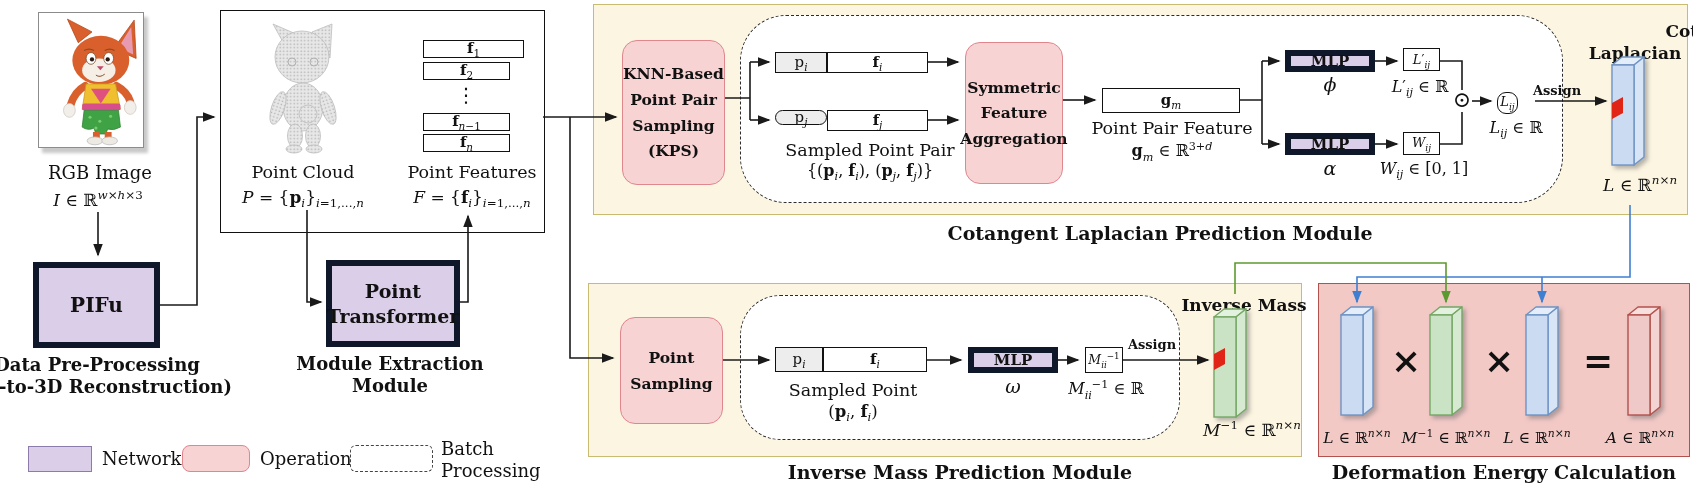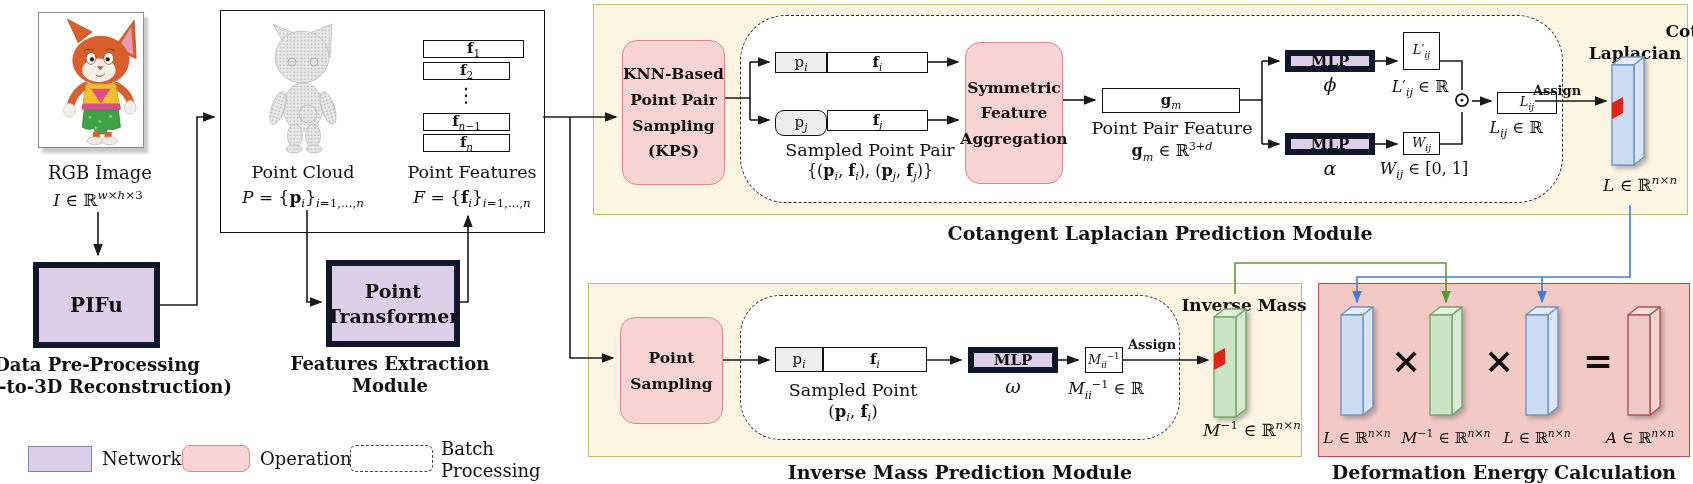--- a/index.html
+++ b/index.html
@@ -123,21 +123,21 @@
     </div>
   <div class="abs cap capc" style="left:472px;top:162px;font-size:17.5px;">Point Features</div>
   <div class="abs cap capc" style="left:472px;top:188px;"><i>F</i> = {<b>f</b><sub><i>i</i></sub>}<sub><i>i</i>=1,...,<i>n</i></sub></div>
 
   <div class="abs net" style="left:326px;top:260px;width:134px;height:87px;font-size:19px;font-weight:bold;line-height:1.3;">
     <div>
       <div>Point</div>
       <div>Transformer</div>
     </div>
   </div>
-  <div class="abs cap capc b" style="left:390px;top:354px;font-size:18px;">Features Extraction</div>
+  <div class="abs cap capc b" style="left:390px;top:354px;font-size:18px;">Module Extraction</div>
   <div class="abs cap capc b" style="left:390px;top:376px;font-size:18px;">Module</div>
 
   <div class="abs" style="left:28px;top:446px;width:64px;height:26px;background:#DBCEE9;border:1px solid #8d7cab;box-sizing:border-box;"></div>
   <div class="abs cap" style="left:102px;top:449px;font-size:18px;">Network</div>
   <div class="abs" style="left:182px;top:445px;width:68px;height:27px;background:#F7D3D4;border:1.4px solid #E0868D;border-radius:8px;box-sizing:border-box;"></div>
   <div class="abs cap" style="left:260px;top:449px;font-size:18px;">Operation</div>
   <div class="abs" style="left:350px;top:445px;width:83px;height:27px;background:#fff;border:1.4px dashed #444;border-radius:6px;box-sizing:border-box;"></div>
   <div class="abs cap" style="left:441px;top:439px;font-size:18px;">Batch</div>
   <div class="abs cap" style="left:441px;top:461px;font-size:18px;">Processing</div>
 
@@ -152,21 +152,21 @@
     <div class="ln">Sampling</div>
     <div class="ln">(KPS)</div>
   </div>
 
   <div class="abs wbox gcell" style="left:775px;top:52px;width:52px;height:21px;">
       <span>p<sub><i>i</i></sub></span>
     </div>
   <div class="abs wbox" style="left:827px;top:52px;width:101px;height:21px;">
       <span><b>f</b><sub><i>i</i></sub></span>
     </div>
-  <div class="abs wbox gcell" style="left:775px;top:110px;width:52px;height:26px;border-radius:9px;">
+  <div class="abs wbox gcell" style="left:775px;top:110px;width:52px;height:15px;border-radius:9px;">
       <span>p<sub><i>j</i></sub></span>
     </div>
   <div class="abs wbox" style="left:827px;top:110px;width:101px;height:21px;">
       <span><b>f</b><sub><i>j</i></sub></span>
     </div>
   <div class="abs cap capc" style="left:870px;top:140px;font-size:17.5px;">Sampled Point Pair</div>
   <div class="abs cap capc" style="left:870px;top:162px;font-size:16px;">{(<b>p</b><sub><i>i</i></sub>, <b>f</b><sub><i>i</i></sub>), (<b>p</b><sub><i>j</i></sub>, <b>f</b><sub><i>j</i></sub>)}</div>
 
   <div class="abs op" style="left:965px;top:42px;width:98px;height:142px;">
     <div class="ln">Symmetric</div>
@@ -182,32 +182,32 @@
 
   <div class="abs net" style="left:1285px;top:50px;width:90px;height:22px;font-size:15px;font-weight:bold;">
       <span>MLP</span>
     </div>
   <div class="abs cap capc it" style="left:1330px;top:74px;font-size:19px;">ϕ</div>
   <div class="abs net" style="left:1285px;top:133px;width:90px;height:22px;font-size:15px;font-weight:bold;">
       <span>MLP</span>
     </div>
   <div class="abs cap capc it" style="left:1330px;top:158px;font-size:19px;">α</div>
 
-  <div class="abs wbox" style="left:1403px;top:32px;width:37px;height:38px;font-size:13px;">
+  <div class="abs wbox" style="left:1403px;top:48px;width:37px;height:23px;font-size:13px;align-items:flex-end;">
       <span><i>L</i>′<sub><i>ij</i></sub></span>
     </div>
   <div class="abs cap capc" style="left:1420px;top:78px;font-size:16px;"><i>L</i>′<sub><i>ij</i></sub> ∈ ℝ</div>
   <div class="abs wbox" style="left:1403px;top:132px;width:37px;height:23px;font-size:13px;">
       <span><i>W</i><sub><i>ij</i></sub></span>
     </div>
   <div class="abs cap capc" style="left:1424px;top:160px;font-size:16px;"><i>W</i><sub><i>ij</i></sub> ∈ [0, 1]</div>
 
   <div class="abs cap capc" style="left:1462px;top:89px;font-size:22px;line-height:1;">⊙</div>
 
-  <div class="abs wbox" style="left:1497px;top:92px;width:60px;height:22px;font-size:13px;">
+  <div class="abs wbox" style="left:1497px;top:92px;width:21px;height:22px;font-size:13px;border-radius:9px;">
       <span><i>L</i><sub><i>ij</i></sub></span>
     </div>
   <div class="abs cap capc" style="left:1516px;top:119px;font-size:16px;"><i>L</i><sub><i>ij</i></sub> ∈ ℝ</div>
   <div class="abs assign capc" style="left:1557px;top:83px;">Assign</div>
 
   <div class="abs cap capc b" style="left:1715px;top:22px;font-size:17px;">Cotangent</div>
   <div class="abs cap capc b" style="left:1635px;top:44px;font-size:17px;">Laplacian</div>
   <div class="abs slab" style="left:1610px;top:55px;">
     <svg width="46" height="120" viewBox="0 0 46 120">
       <path d="M2 10 L12 2 H34 L24 10 Z" fill="#E4EEFA" stroke="#6F93C3" stroke-width="1.4" stroke-linejoin="round"></path>

